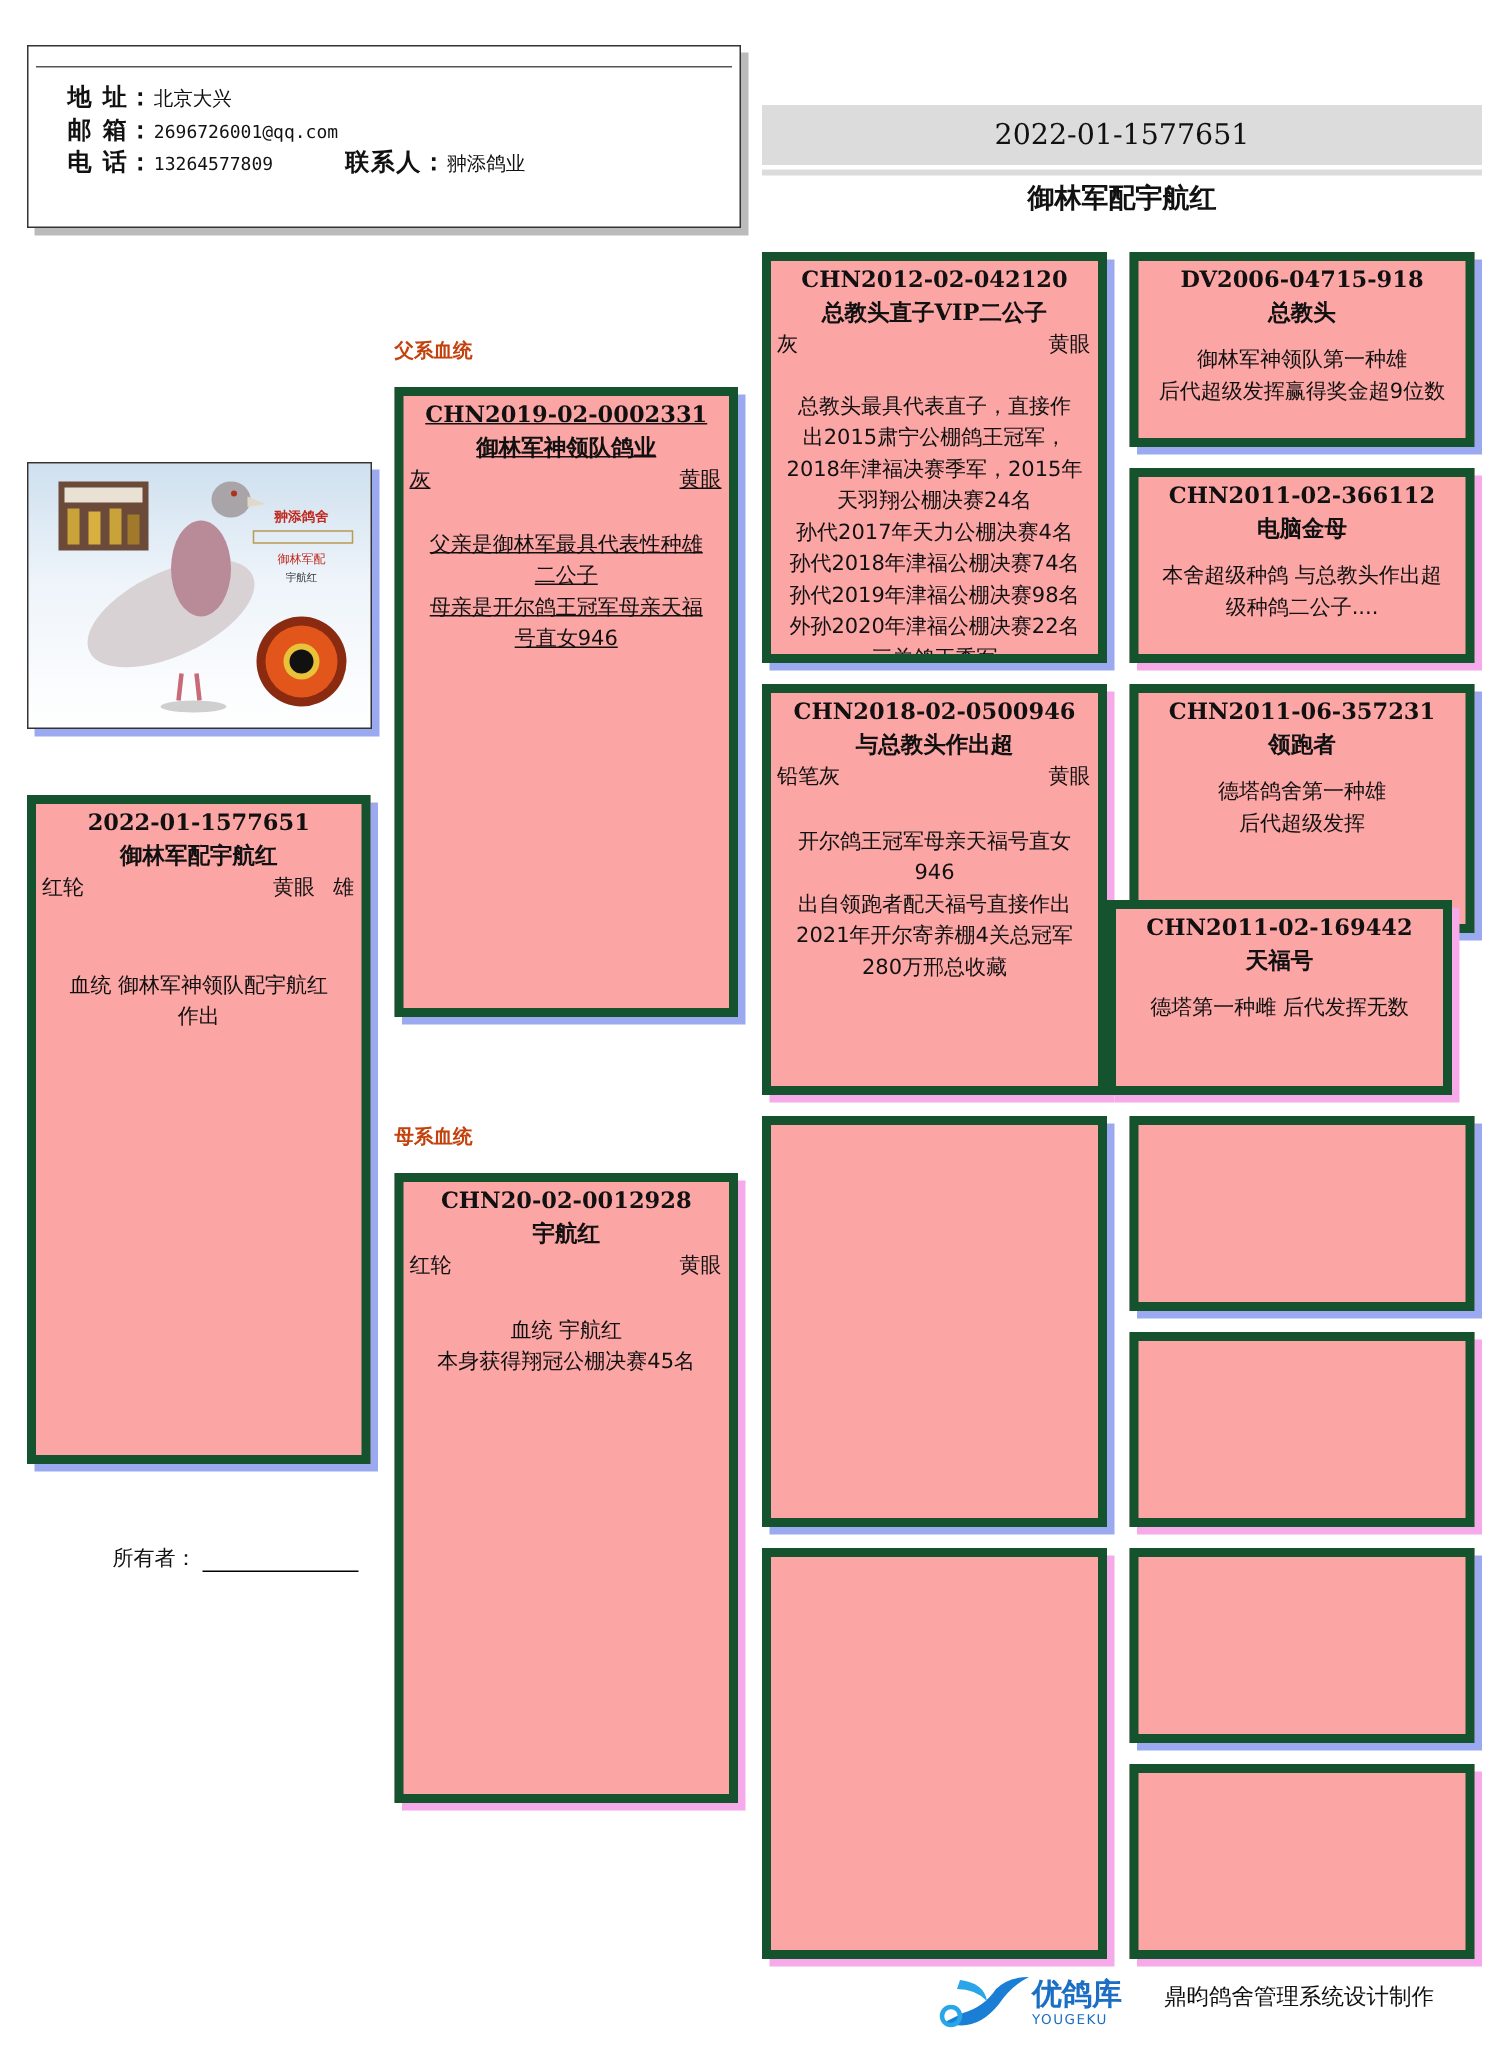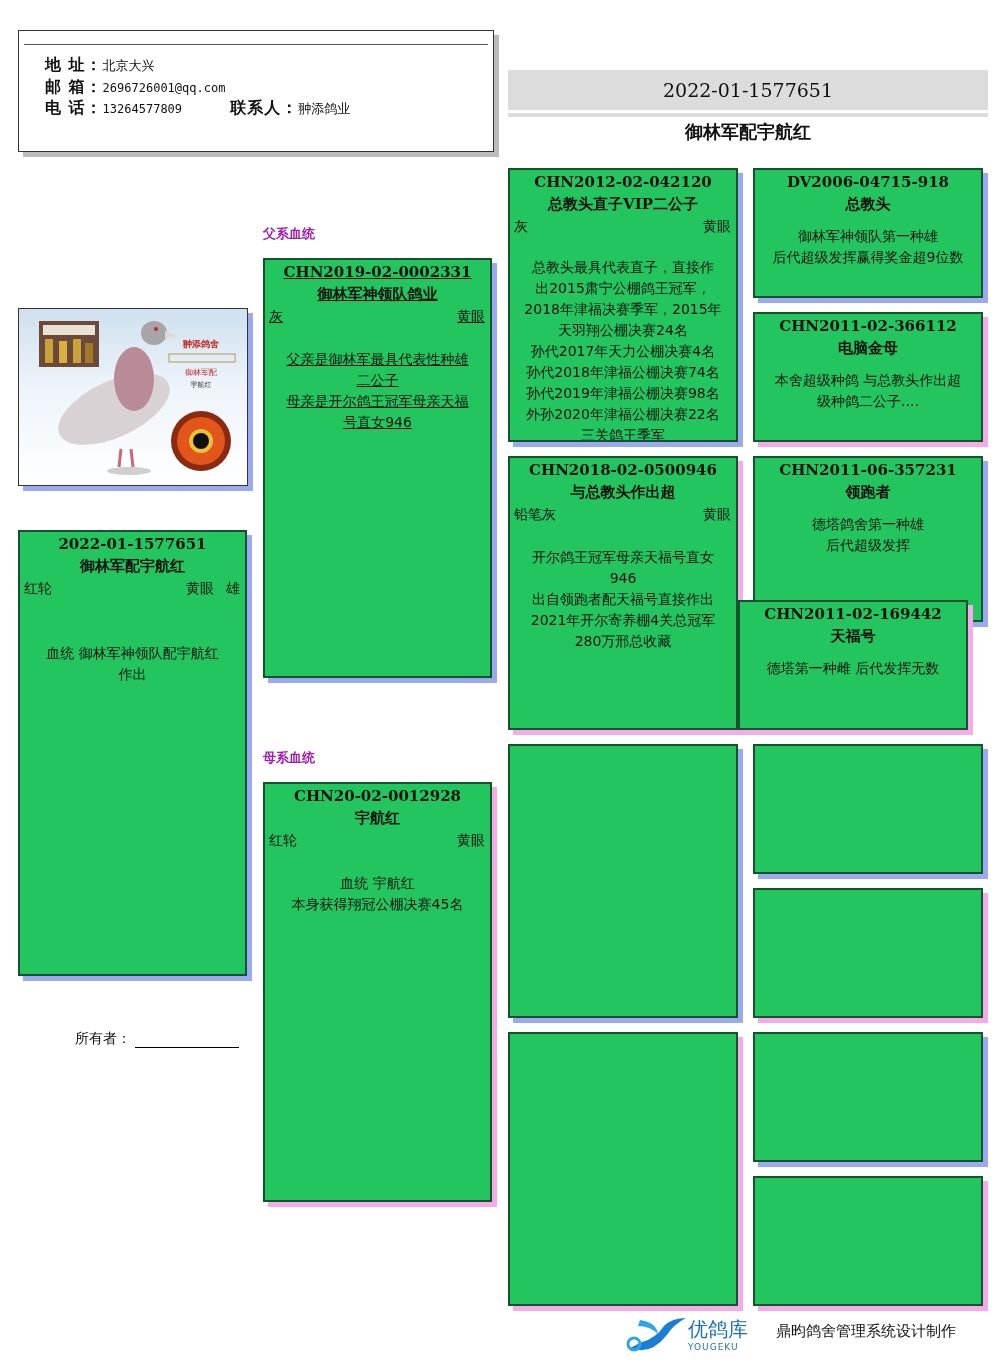--- a/index.html
+++ b/index.html
@@ -15,37 +15,37 @@
   .contact .val { font-size:12px; font-family:"DejaVu Sans Mono","Liberation Mono",monospace; }
   .contact .val-cn { font-size:13px; }
   
   .idbar { left:508px; top:70px; width:480px; height:40px; background:#dcdcdc;
            border-bottom:3px solid #fff; box-shadow:0 4px 0 #dcdcdc;
            font-family:"DejaVu Serif","Liberation Serif",serif; font-size:19px;
            text-align:center; line-height:40px; }
   .subtitle { left:508px; top:120px; width:480px; text-align:center;
               font-family:"DejaVu Serif","Liberation Serif",serif; font-size:18px; font-weight:bold; }
   
-  .card { position:absolute; background:#22c55e; border:2px solid #14532d; box-sizing:border-box; overflow:hidden; }
+  .card { position:absolute; background:#fca5a5; border:6px solid #14532d; box-sizing:border-box; overflow:hidden; }
   .sh-blue { box-shadow:5px 5px 0 #9aa9f0; }
   .sh-pink { box-shadow:5px 5px 0 #f6aaea; }
   .card .ring { text-align:center; font-family:"DejaVu Serif","Liberation Serif",serif; font-weight:bold; font-size:15px; line-height:21px; margin-top:2px; }
   .card .name { text-align:center; font-family:"DejaVu Serif","Liberation Serif",serif; font-weight:bold; font-size:15px; line-height:22px; }
   .card .attrs { display:flex; justify-content:space-between; padding:0 5px 0 4px; font-size:14px; line-height:22px; }
   .card .attrs .right span { margin-left:12px; }
   .card .desc { padding:0 4px; font-size:14px; line-height:21px; white-space:pre-wrap; margin-top:22px;text-align:center; }
   .card .desc.tight { margin-top:20px; }
-  .section-label { font-size:13px; font-weight:bold; color:#a21caf; }
+  .section-label { font-size:13px; font-weight:bold; color:#c2410c; }
   
   .photo { left:18px; top:308px; width:228px; height:176px; border:1px solid #333;
            box-shadow:5px 5px 0 #9aa9f0; background:linear-gradient(#cfe0ef 0%, #eef4fa 45%, #ffffff 100%); overflow:hidden; }
   .owner { left:75px; top:1030px; font-size:14px; }
   .owner-line { display:inline-block; width:104px; border-bottom:1px solid #000; margin-left:4px; vertical-align:bottom; height:14px; }
   .footer { left:620px; top:1310px; width:380px; height:50px; }
-  .footer .brand { position:absolute; left:68px; top:6px; color:#1a6fc4; font-weight:normal; font-size:20px; }
+  .footer .brand { position:absolute; left:68px; top:6px; color:#1a6fc4; font-weight:bold; font-size:20px; }
   .footer .brand-sub { position:absolute; left:68px; top:32px; color:#1a6fc4; font-size:9px; letter-spacing:1px; }
   .footer .maker { position:absolute; left:156px; top:12px; font-size:15px; }
 </style>
 </head>
 <body>
 
 <div class="abs contact">
   <div class="rule"></div>
   <div class="row" style="top:24px;">
     <span class="lbl">地  址：</span><span class="val-cn">北京大兴</span>

